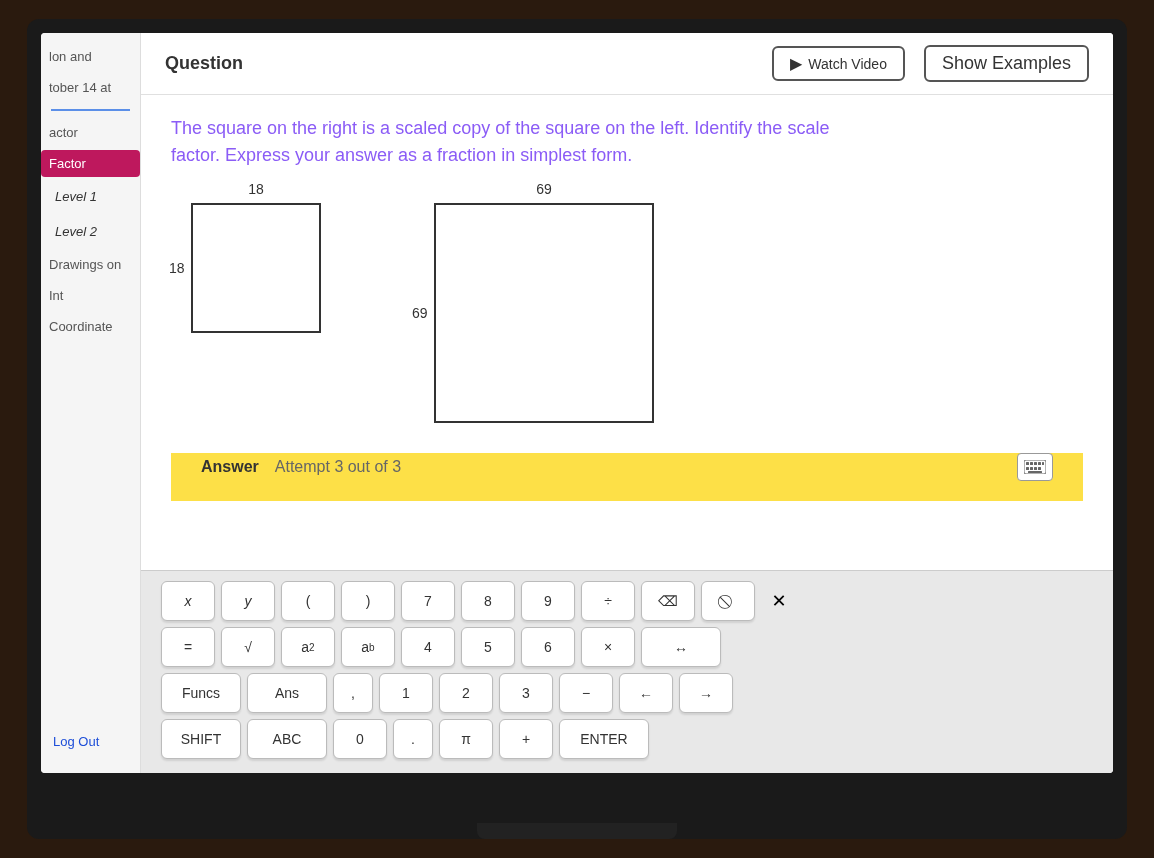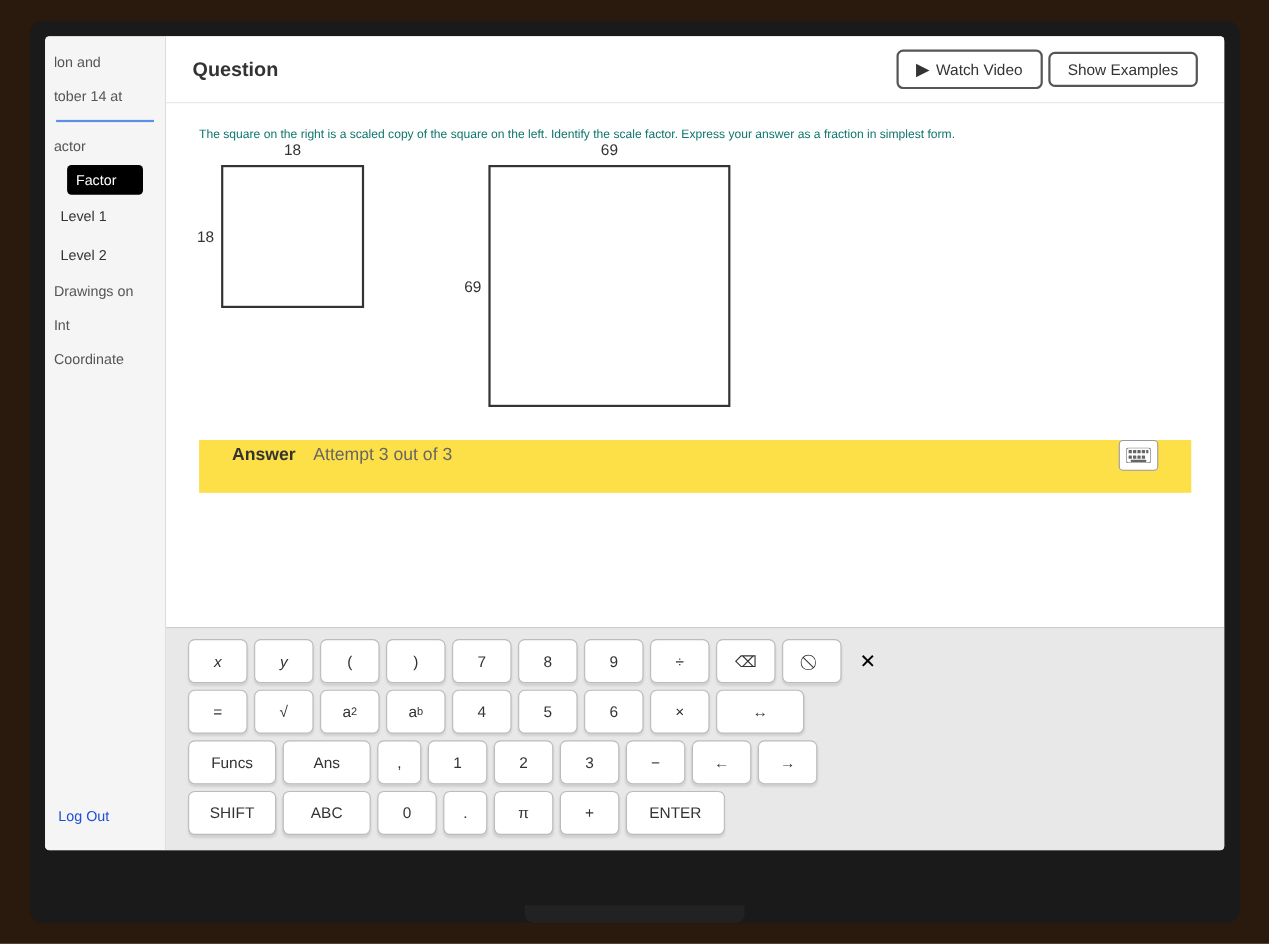--- a/index.html
+++ b/index.html
@@ -28,45 +28,46 @@
       width: 100%;
       height: 740px;
       background: #f0f0f0;
       border-radius: 4px;
       display: flex;
       overflow: hidden;
     }
 
     
     .sidebar {
-      width: 110px;
+      width: 100px;
       background: #f5f5f5;
       border-right: 1px solid #ddd;
       padding: 10px 0;
       display: flex;
       flex-direction: column;
       gap: 4px;
     }
 
     .sidebar-item {
       padding: 8px 12px;
       font-size: 13px;
       color: #333;
       cursor: pointer;
     }
 
     .sidebar-item.active {
-      background: #000000;
+      background: #be185d;
       color: white;
       border-radius: 4px;
-      margin: 0 20px;
+      margin: 0 0;
     }
 
     .sidebar-item.indent {
       padding-left: 14px;
+      font-style: italic;
     }
 
     .sidebar-divider {
       height: 2px;
       background: #5b8fe8;
       margin: 4px 10px;
     }
 
     .sidebar-bottom {
       margin-top: auto;
@@ -111,37 +112,38 @@
       font-size: 14px;
       color: #333;
       cursor: pointer;
     }
 
     .btn-show-examples {
       border: 2px solid #555;
       background: white;
       padding: 6px 16px;
       border-radius: 6px;
-      font-size: 14px;
-      color: #333;
-      cursor: pointer;
+      font-size: 18px;
+      color: #333;
+      cursor: pointer;
+      margin-left: 14px;
     }
 
     
     .problem-area {
       padding: 20px 30px;
       background: white;
       flex: 1;
     }
 
     .problem-text {
-      font-size: 11px;
-      color: #0f766e;
+      font-size: 18px;
+      color: #8b5cf6;
       line-height: 1.5;
-      margin-bottom: 19px;
+      margin-bottom: 34px;
       max-width: 700px;
     }
 
     
     .diagram-area {
       display: flex;
       align-items: flex-start;
       gap: 33px;
       padding: 0 20px;
       margin-bottom: 30px;

